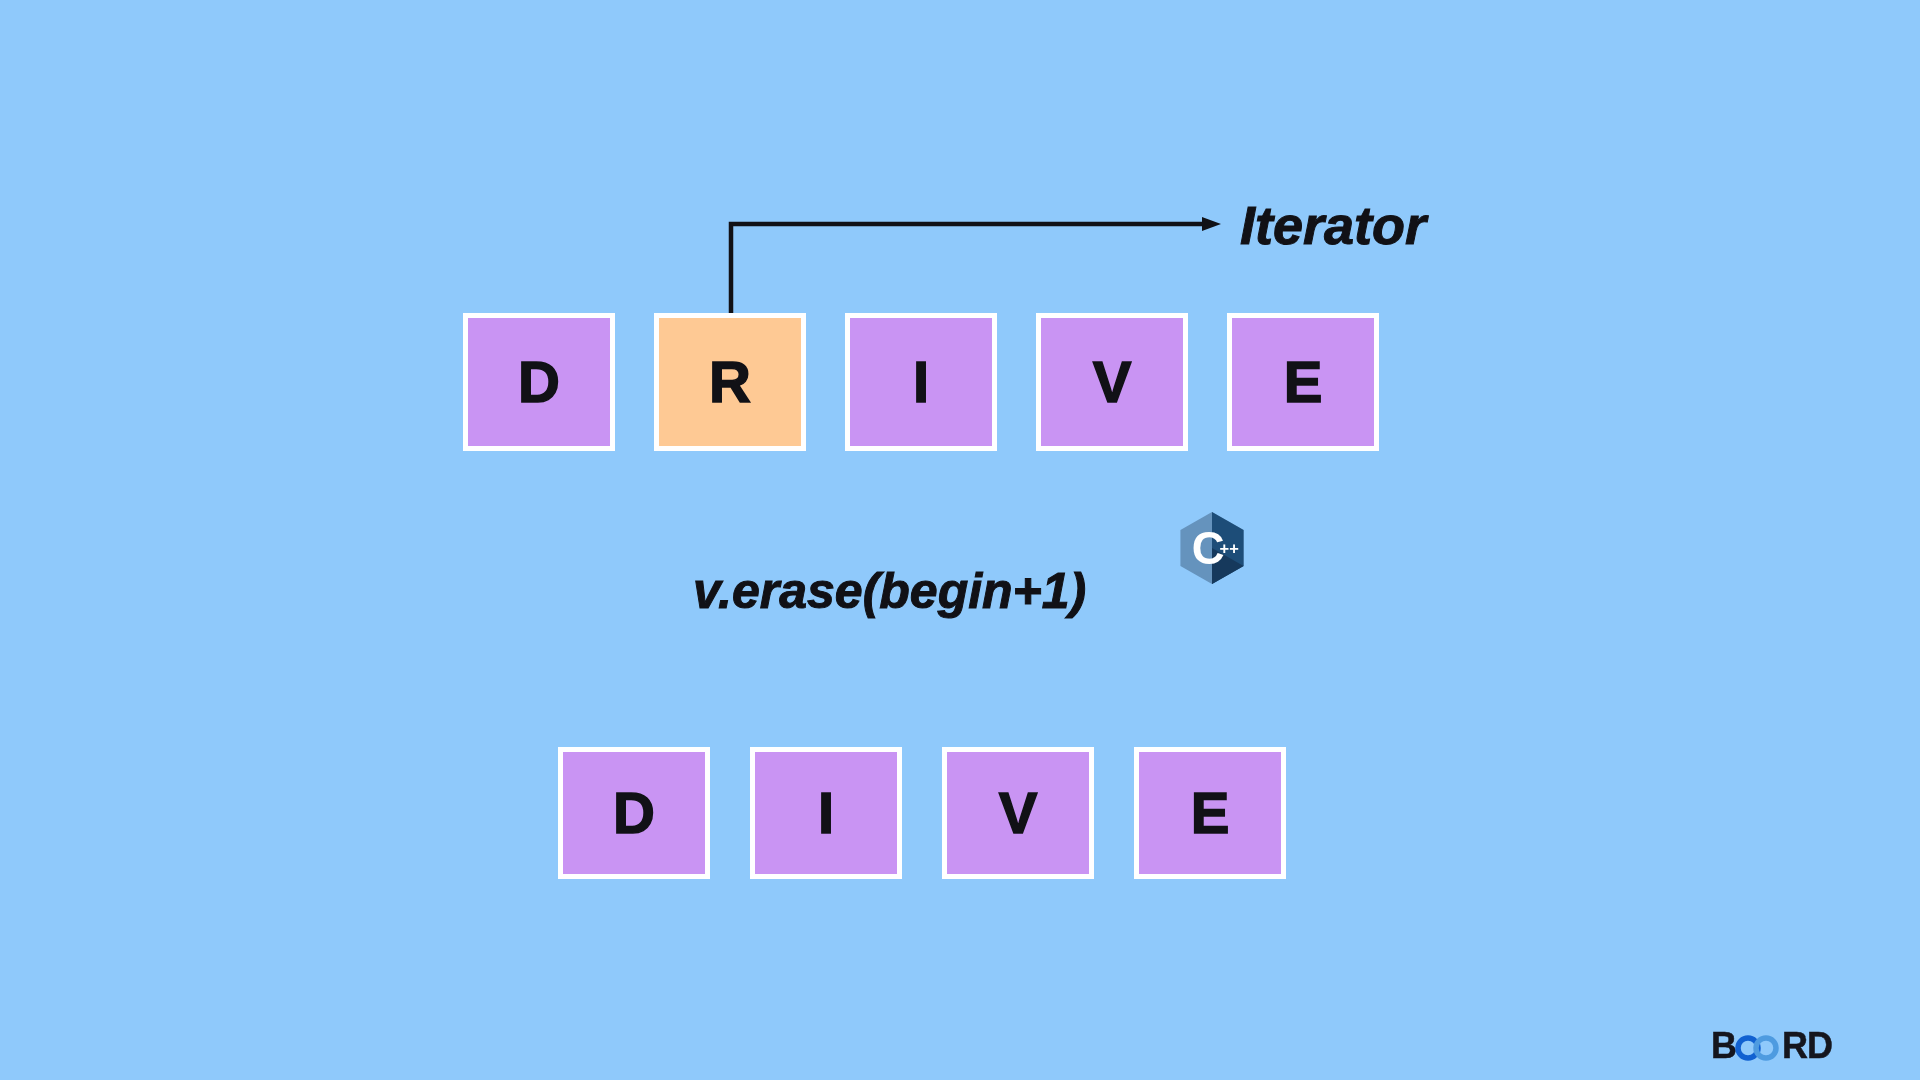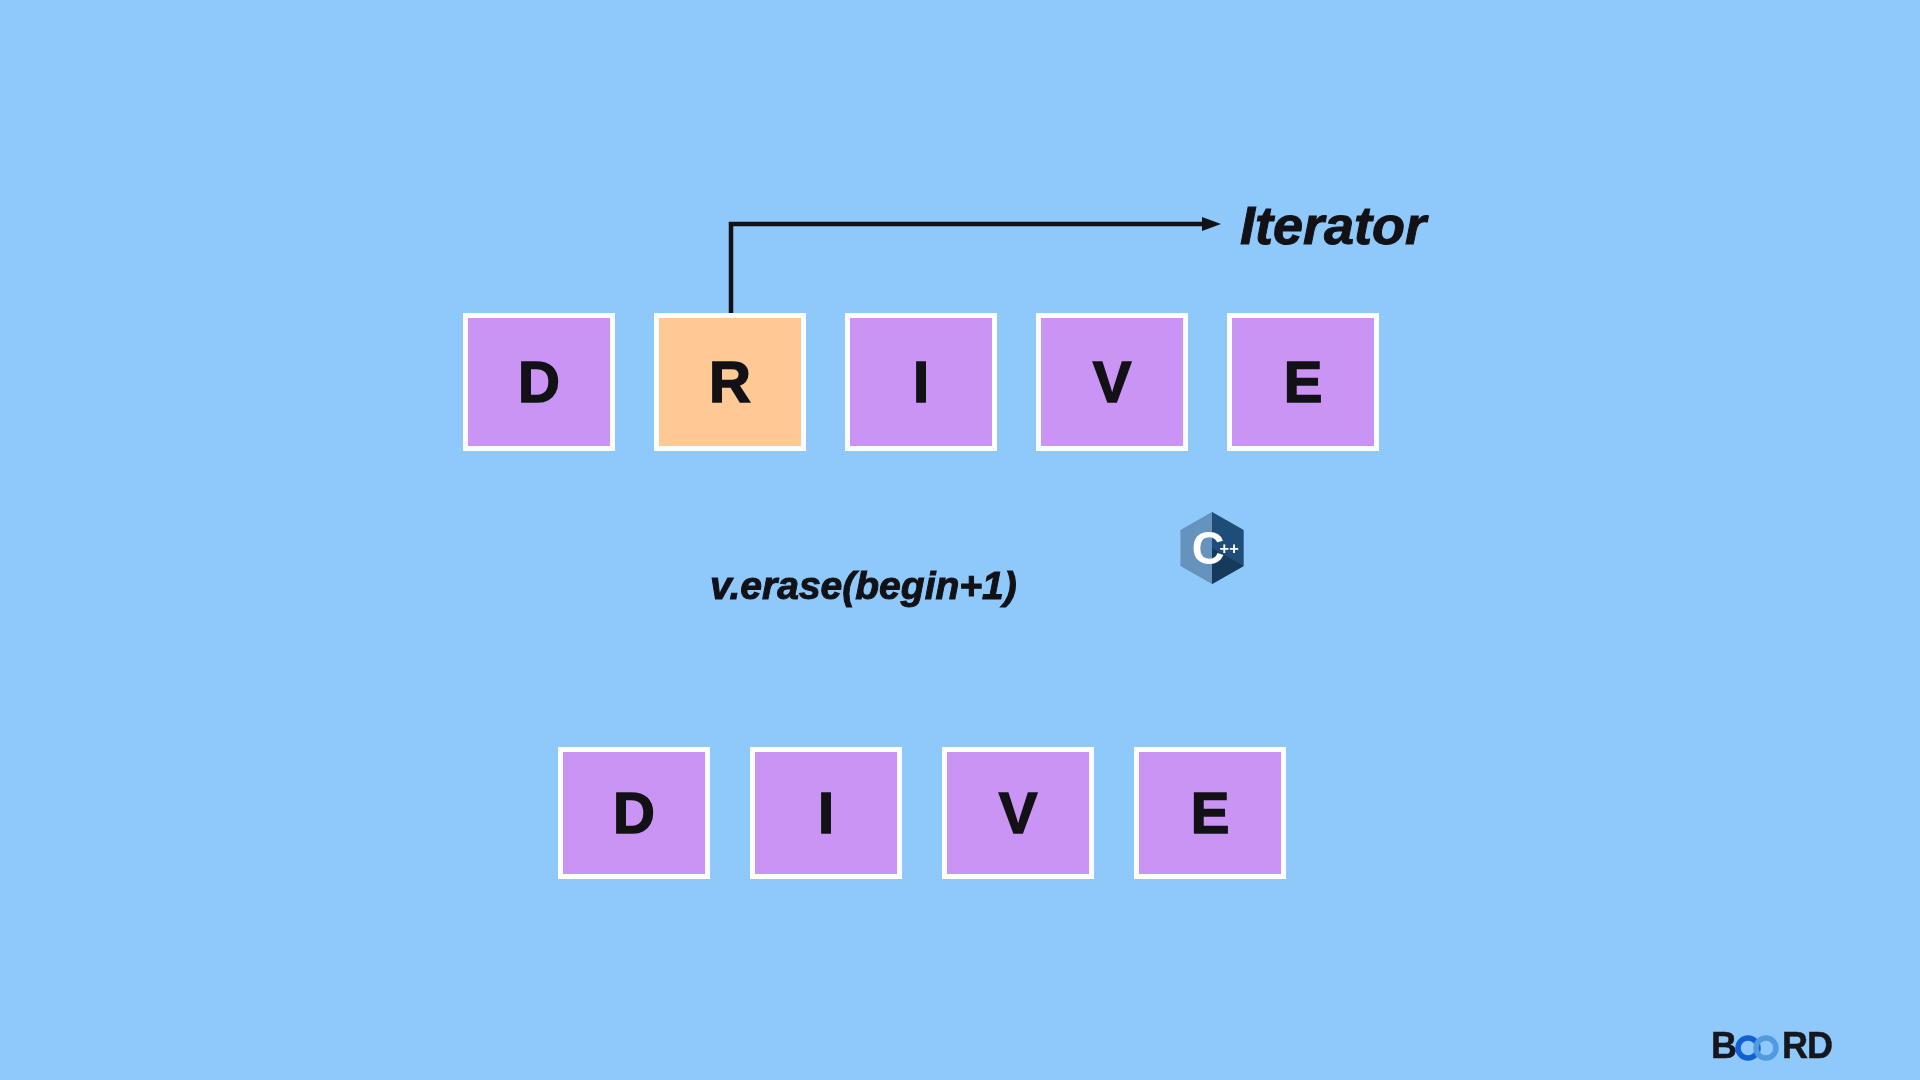--- a/index.html
+++ b/index.html
@@ -58,23 +58,23 @@
     font-style: italic;
     color: #111116;
     -webkit-text-stroke: 1px #111116;
     line-height: 1;
     white-space: nowrap;
   }
 
   
   .code-label {
     position: absolute;
-    left: 710px;
+    left: 693px;
     top: 566px;
-    font-size: 39px;
+    font-size: 50px;
     font-weight: 700;
     font-style: italic;
     color: #111116;
     -webkit-text-stroke: 1px #111116;
     line-height: 1;
     white-space: nowrap;
   }
   .cpp-logo-svg {
     position: absolute;
     left: 1180px;

